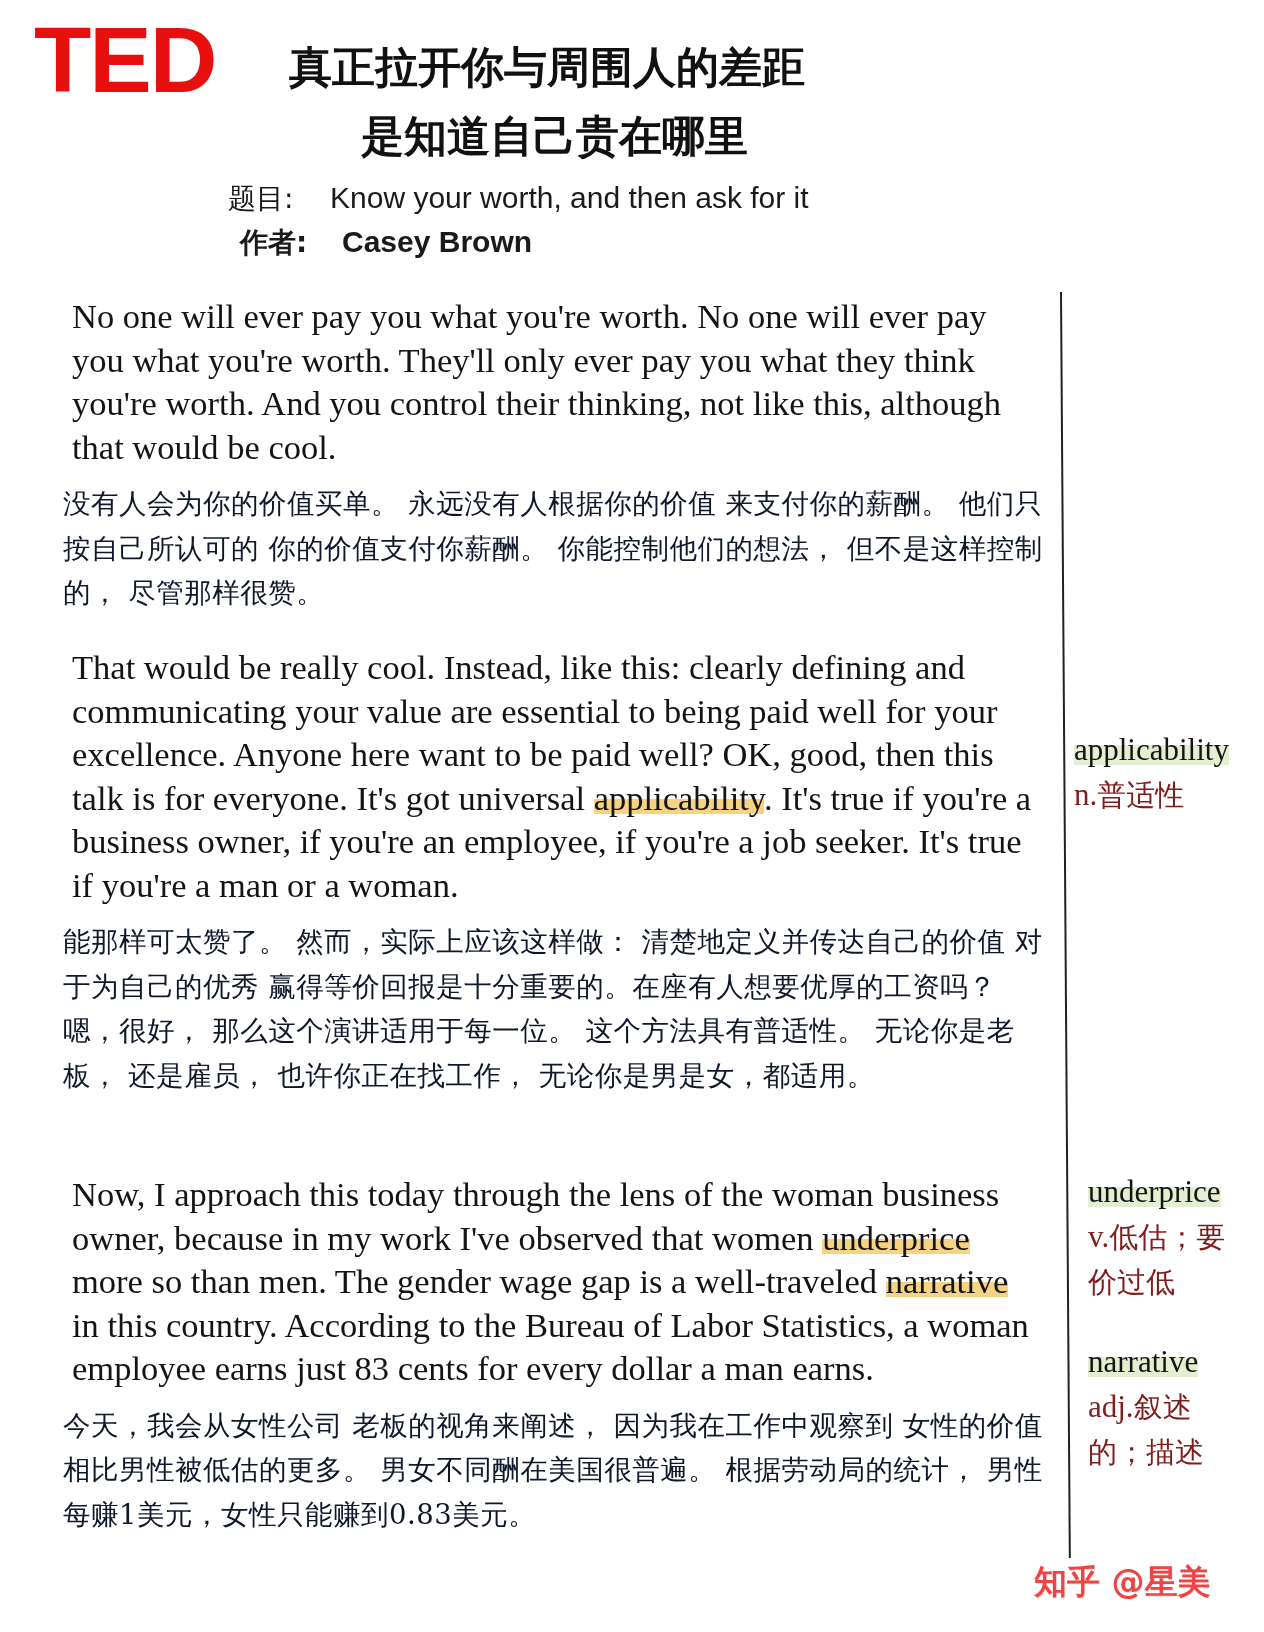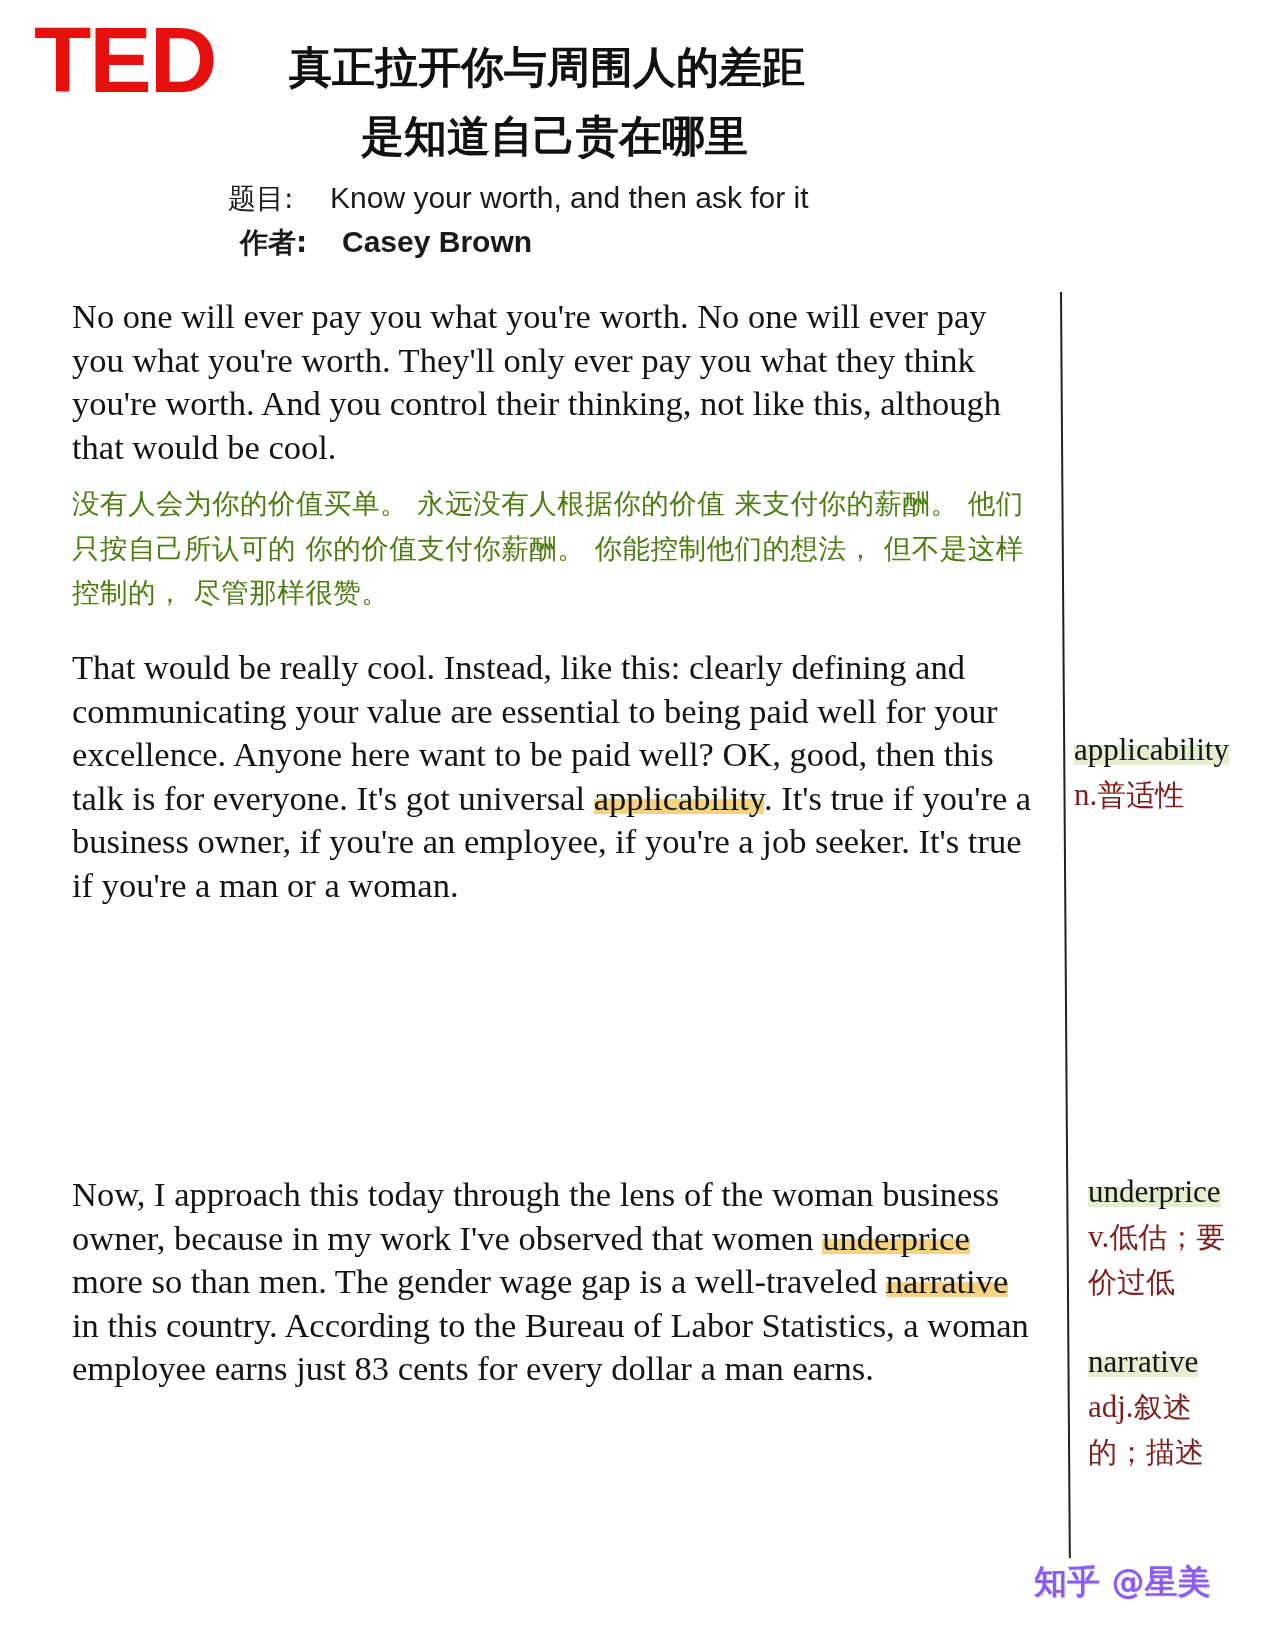--- a/index.html
+++ b/index.html
@@ -23,39 +23,39 @@
     color: #1a1a1a; white-space: nowrap;
   }
   .meta-row .label { display: inline-block; width: 102px; font-family: "DejaVu Sans", sans-serif; font-size: 28px; }
   .body-col { left: 60px; width: 990px; }
   .en-para {
     font-family: "Liberation Serif", serif; font-size: 34.5px; line-height: 43.5px;
     color: #141414; margin: 12px;
   }
   .zh-para {
     font-family: "DejaVu Serif", serif; font-size: 27.5px; line-height: 44.5px;
-    color: #4d7c0f; margin: 12px; letter-spacing: 0.5px;
+    color: #0f172a; margin: 3px; letter-spacing: 0.5px;
   }
   .hl {
     background: linear-gradient(to bottom, transparent 52%, #f6d382 52%, #f6d382 92%, transparent 92%);
   }
   .margin-word {
     font-family: "Liberation Serif", serif; font-size: 31px; line-height: 44px; color: #141414;
     background: linear-gradient(to bottom, transparent 38%, #e4eed0 38%, #e4eed0 95%, transparent 95%);
     white-space: nowrap;
   }
   .margin-def {
     font-family: "DejaVu Sans", sans-serif; font-size: 29px; line-height: 45px; color: #7f1d1d;
     white-space: nowrap;
   }
   .margin-def .pos { font-family: "Liberation Serif", serif; font-size: 31px; }
   .rule { width: 1.5px; background: #222; }
   .watermark {
     font-family: "DejaVu Sans", sans-serif; font-size: 33px; line-height: 40px;
-    color: #8b5cf6; font-weight: bold; white-space: nowrap;
+    color: #ef4444; font-weight: bold; white-space: nowrap;
     text-shadow: 1px 1px 0 #e8e8e8;
   }
 </style>
 </head>
 <body>
 
 <div class="abs ted-logo">TED</div>
 
 <div class="abs title-line" style="left:289px; top:42px;">真正拉开你与周围人的差距</div>
 <div class="abs title-line" style="left:361px; top:111px;">是知道自己贵在哪里</div>
@@ -67,24 +67,26 @@
   <span class="label">作者:</span><span>Casey Brown</span>
 </div>
 
 <div class="abs body-col" style="top:283px;">
   <p class="en-para"><span>No one will ever pay you what you're worth. No one will ever pay you what you're worth. They'll only ever pay you what they think you're worth. And you control their thinking, not like this, although that would be cool.</span></p>
   <p class="zh-para">没有人会为你的价值买单。 永远没有人根据你的价值 来支付你的薪酬。 他们只按自己所认可的 你的价值支付你薪酬。 你能控制他们的想法， 但不是这样控制的， 尽管那样很赞。</p>
 </div>
 
 <div class="abs body-col" style="top:634px;">
   <p class="en-para"><span>That would be really cool. Instead, like this: clearly defining and communicating your value are essential to being paid well for your excellence. Anyone here want to be paid well? OK, good, then this talk is for everyone. It's got universal </span><span class="hl">applicability</span><span>. It's true if you're a business owner, if you're an employee, if you're a job seeker. It's true if you're a man or a woman.</span></p>
+  <p class="zh-para">能那样可太赞了。 然而，实际上应该这样做： 清楚地定义并传达自己的价值 对于为自己的优秀 赢得等价回报是十分重要的。在座有人想要优厚的工资吗？ 嗯，很好， 那么这个演讲适用于每一位。 这个方法具有普适性。 无论你是老板， 还是雇员， 也许你正在找工作， 无论你是男是女，都适用。</p>
 </div>
 
 <div class="abs body-col" style="top:1161px;">
   <p class="en-para"><span>Now, I approach this today through the lens of the woman business owner, because in my work I've observed that women </span><span class="hl">underprice</span><span> more so than men. The gender wage gap is a well-traveled </span><span class="hl">narrative</span><span> in this country. According to the Bureau of Labor Statistics, a woman employee earns just 83 cents for every dollar a man earns.</span></p>
+  <p class="zh-para">今天，我会从女性公司 老板的视角来阐述， 因为我在工作中观察到 女性的价值相比男性被低估的更多。 男女不同酬在美国很普遍。 根据劳动局的统计， 男性每赚1美元，女性只能赚到0.83美元。</p>
 </div>
 
 <div class="abs rule" style="left:1060px; top:292px; height:1266px; transform: rotate(-0.4deg); transform-origin: top left;"></div>
 
 <div class="abs" style="left:1074px; top:728px;">
   <div><span class="margin-word">applicability</span></div>
   <div class="margin-def"><span class="pos">n.</span><span>普适性</span></div>
 </div>
 
 <div class="abs" style="left:1088px; top:1170px;">

